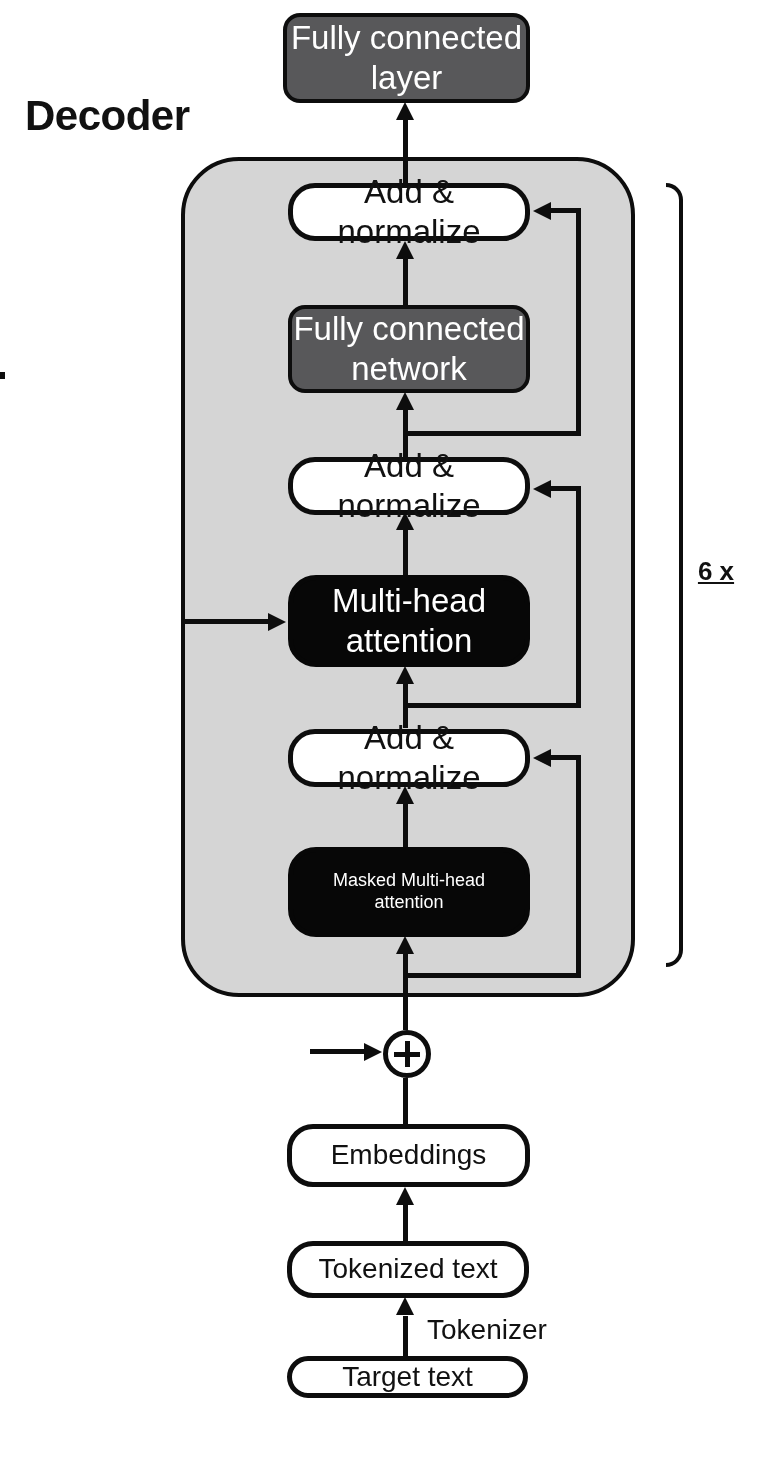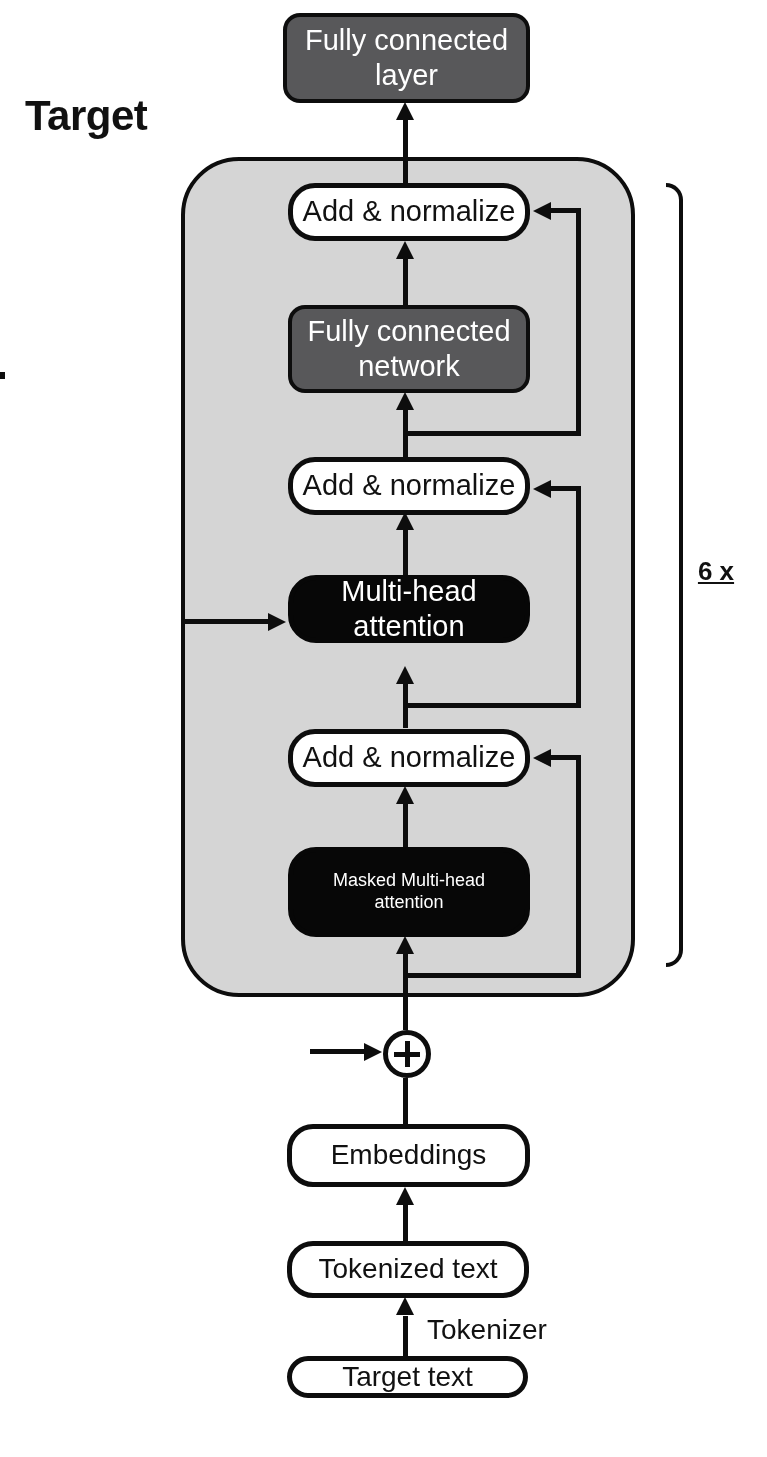--- a/index.html
+++ b/index.html
@@ -13,21 +13,21 @@
   html,body{margin:0;padding:0;background:#ffffff;}
   .canvas{
     position:relative;width:767px;height:1457px;background:#ffffff;
     font-family:"Liberation Sans", sans-serif;color:var(--text_dark);
     overflow:hidden;
   }
   .node{
     position:absolute;box-sizing:border-box;
     display:flex;align-items:center;justify-content:center;
     text-align:center;background:#ffffff;border:5px solid var(--line);
-    border-radius:27px;font-size:29px;line-height:1.22;color:var(--text_dark);
+    border-radius:27px;font-size:33px;line-height:1.22;color:var(--text_dark);
     white-space:pre-line;
   }
   .node.dark{background:var(--dark_box_fill);color:var(--text_light);border-width:4px;border-radius:17px;}
   .node.black{background:var(--black_box_fill);color:var(--text_light);border-color:var(--black_box_fill);border-radius:28px;}
   .container-box{
     position:absolute;box-sizing:border-box;background:var(--container_fill);
     border:4px solid var(--line);border-radius:58px;
   }
   .bar{position:absolute;background:var(--line);}
   .head{position:absolute;width:0;height:0;}
@@ -51,21 +51,21 @@
   .plus-circle .ph{position:absolute;left:6px;top:16.5px;width:26px;height:5px;background:var(--line);}
   .plus-circle .pv{position:absolute;left:16.5px;top:6px;width:5px;height:26px;background:var(--line);}
   .edge-mark{position:absolute;background:var(--line);}
   .small-font{font-size:28px;}
 </style>
 </head>
 <body>
 
 <div class="canvas">
 
-  <div class="title" style="left:25px;top:92px;">Target</div>
+  <div class="title" style="left:25px;top:92px;">Decoder</div>
 
   <div class="edge-mark" style="left:0;top:372px;width:5px;height:7px;"></div>
 
   <div class="container-box" style="left:181px;top:157px;width:454px;height:840px;"></div>
 
   <div class="bracket" style="left:666px;top:183px;width:17px;height:784px;"></div>
   <div class="repeat-label" style="left:686px;top:556px;text-decoration:underline;">6 x</div>
 
   <div>
     <div class="bar" style="left:403px;top:431px;width:177px;height:5px;"></div>
@@ -133,21 +133,21 @@
   <div class="node dark" style="left:283px;top:13px;width:247px;height:90px;">Fully connected
 layer</div>
 
   <div class="node" style="left:288px;top:183px;width:242px;height:58px;">Add &amp; normalize</div>
 
   <div class="node dark" style="left:288px;top:305px;width:242px;height:88px;">Fully connected
 network</div>
 
   <div class="node" style="left:288px;top:457px;width:242px;height:58px;">Add &amp; normalize</div>
 
-  <div class="node black" style="left:288px;top:575px;width:242px;height:68px;">Multi-head
+  <div class="node black" style="left:288px;top:575px;width:242px;height:92px;">Multi-head
 attention</div>
 
   <div class="node" style="left:288px;top:729px;width:242px;height:58px;">Add &amp; normalize</div>
 
   <div class="node black" style="left:288px;top:847px;width:242px;height:90px;font-size:18px;">Masked Multi-head
 attention</div>
 
 
   <div class="plus-circle" style="left:383px;top:1030px;">
     <div class="ph"></div>

